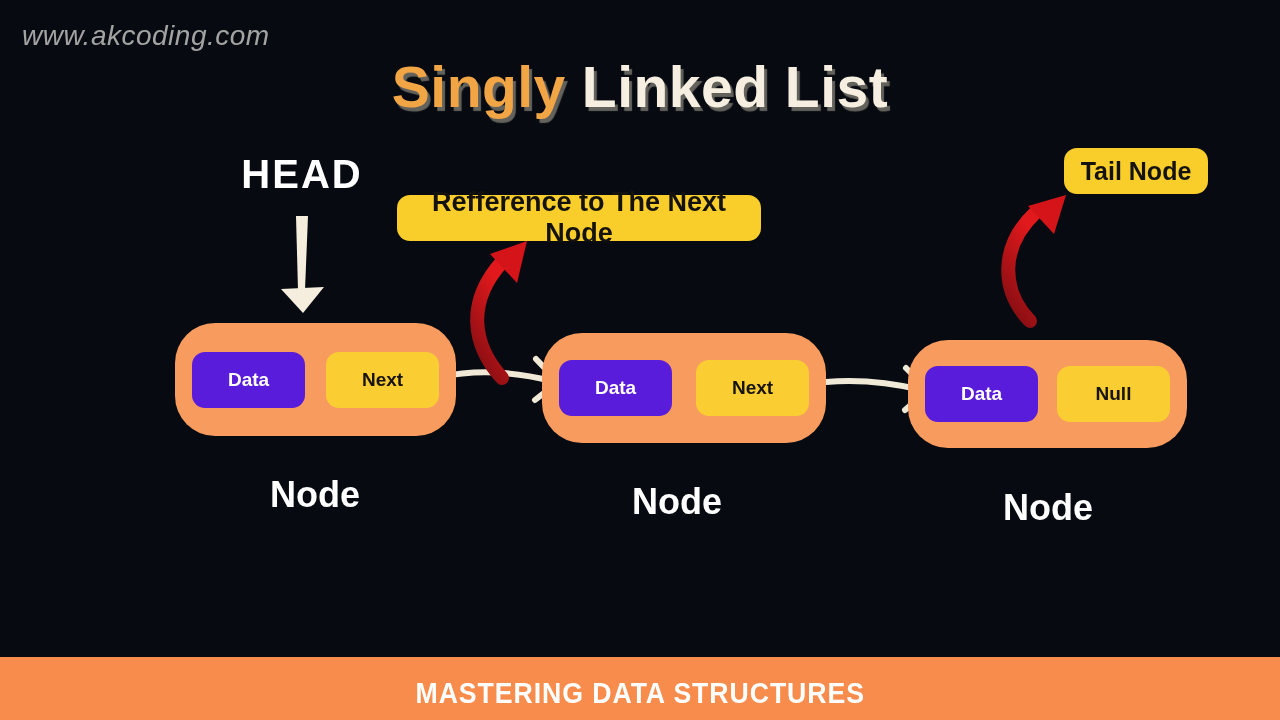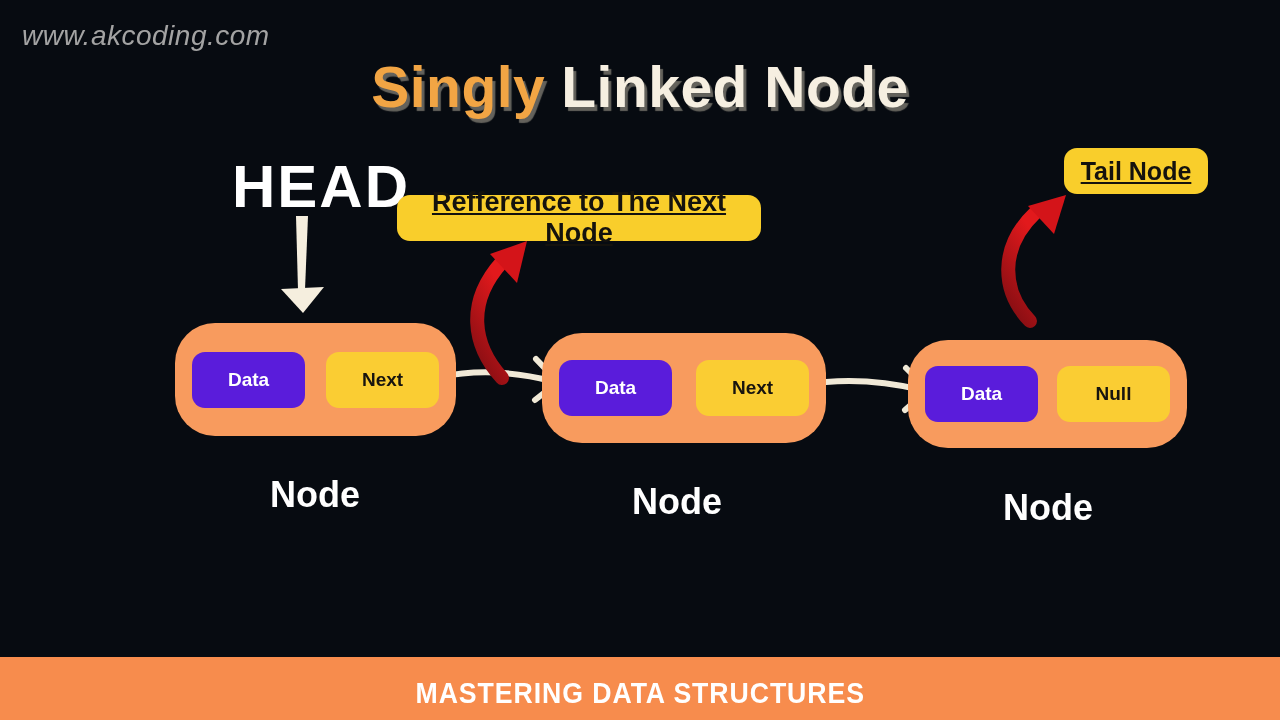--- a/index.html
+++ b/index.html
@@ -36,38 +36,37 @@
   }
   .title .hl { color: #f2a544; margin-top: 36px; }
   .title .rest { color: #f6efe1; margin-left: 16px; }
 
   
   .head-label {
     position: absolute;
     left: 232px; top: 152px;
     width: 140px;
     text-align: center;
-    font-size: 60px;
+    font-size: 40px;
     font-weight: 700;
     color: #ffffff;
     letter-spacing: 2px;
   }
 
   
   .pill {
     position: absolute;
     background: #f9ce2b;
     border-radius: 13px;
     color: #14120e;
     font-weight: 700;
     display: flex;
     align-items: center;
     justify-content: center;
     text-align: center;
-    text-decoration: underline;
   }
   .pill.reference {
     left: 397px; top: 195px;
     width: 364px; height: 46px;
     font-size: 27px;
   }
   .pill.tail {
     left: 1064px; top: 148px;
     width: 144px; height: 46px;
     font-size: 25px;
@@ -179,21 +178,21 @@
 
     <g>
       <path d="M 1030,321 C 1002,292 998,248 1036,212" stroke="url(#redGrad2)" stroke-width="14" fill="none" stroke-linecap="round"></path>
       <polygon points="1066,195 1028,206 1054,234" fill="#d41419"></polygon>
     </g>
   </svg>
 
   <div class="watermark">www.akcoding.com</div>
 
   <div class="title">
-    <span class="hl">Singly</span><span class="rest">Linked Node</span>
+    <span class="hl">Singly</span><span class="rest">Linked List</span>
   </div>
 
   <div class="head-label">HEAD</div>
 
   <div class="pill reference">Refference to The Next Node</div>
   <div class="pill tail">Tail Node</div>
 
   <div class="node node-1">
     <div class="cell data">Data</div>
     <div class="cell next">Next</div>

